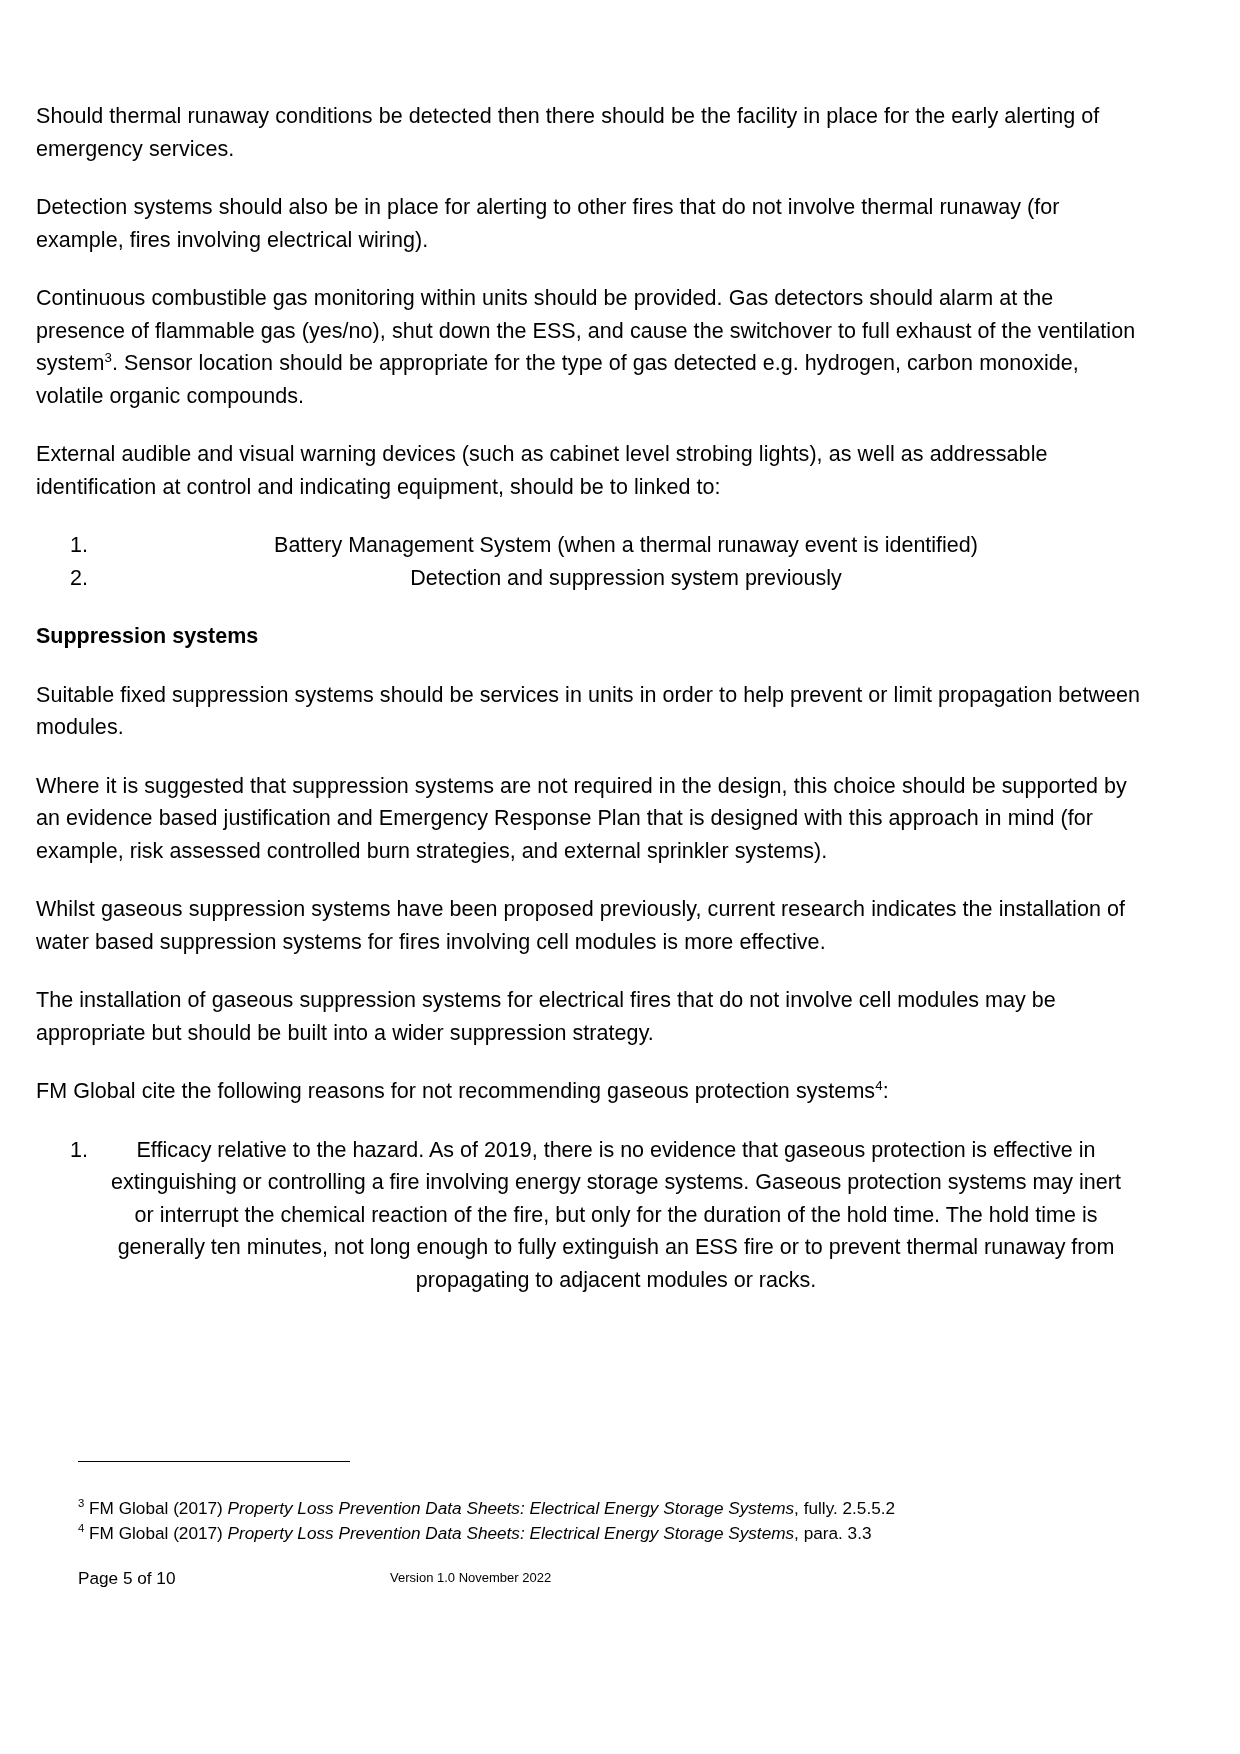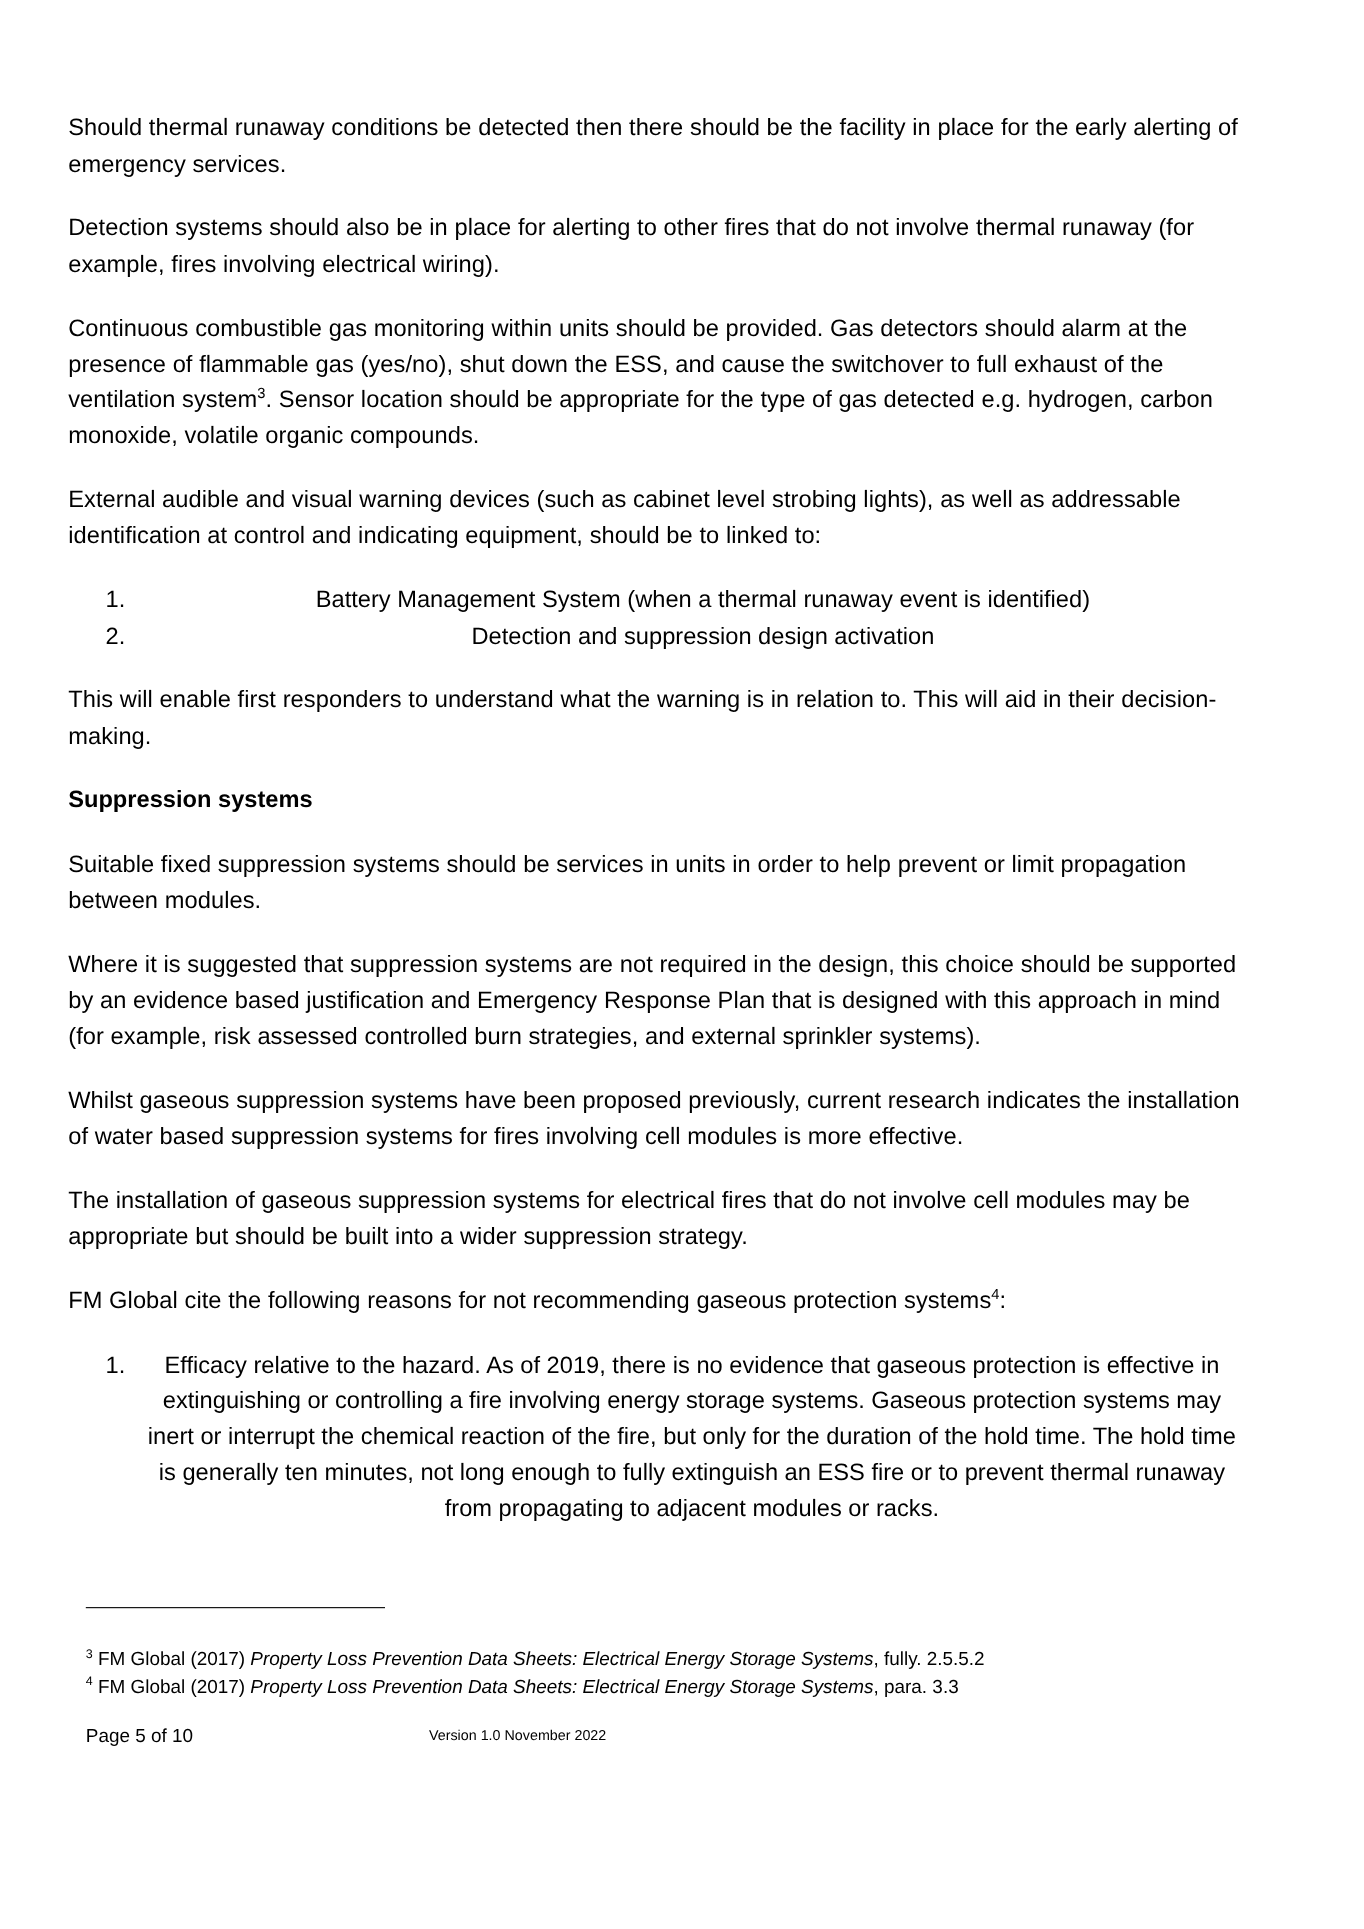--- a/index.html
+++ b/index.html
@@ -12,21 +12,21 @@
     height: 1754px;
     font-family: "Liberation Sans", sans-serif;
     color: #000000;
     -webkit-font-smoothing: antialiased;
   }
   .page {
     position: relative;
     width: 1240px;
     height: 1754px;
     box-sizing: border-box;
-    padding: 100px 96px 0 62px;
+    padding: 100px 96px 0 36px;
   }
   .body-text {
     font-size: 21.5px;
     line-height: 32.5px;
     margin: 0 0 26px 0;
     text-align: left;
     letter-spacing: 0.06px;
   }
   .section-heading {
     font-size: 21.5px;
@@ -119,24 +119,23 @@
   <p class="body-text">Should thermal runaway conditions be detected then there should be the facility in place for the early alerting of emergency services.</p>
 
   <p class="body-text">Detection systems should also be in place for alerting to other fires that do not involve thermal runaway (for example, fires involving electrical wiring).</p>
 
   <p class="body-text"><span>Continuous combustible gas monitoring within units should be provided. Gas detectors should alarm at the presence of flammable gas (yes/no), shut down the ESS, and cause the switchover to full exhaust of the ventilation system</span><sup>3</sup><span>. Sensor location should be appropriate for the type of gas detected e.g. hydrogen, carbon monoxide, volatile organic compounds.</span></p>
 
   <p class="body-text">External audible and visual warning devices (such as cabinet level strobing lights), as well as addressable identification at control and indicating equipment, should be to linked to:</p>
 
   <ol class="doc-list">
     <li><span>Battery Management System (when a thermal runaway event is identified)</span></li>
-    <li><span>Detection and suppression design activation</span></li>
+    <li><span>Detection and suppression system previously</span></li>
   </ol>
 
-  <p class="body-text">This will enable first responders to understand what the warning is in relation to. This will aid in their decision-making.</p>
 
   <h2 class="section-heading">Suppression systems</h2>
 
   <p class="body-text">Suitable fixed suppression systems should be services in units in order to help prevent or limit propagation between modules.</p>
 
   <p class="body-text">Where it is suggested that suppression systems are not required in the design, this choice should be supported by an evidence based justification and Emergency Response Plan that is designed with this approach in mind (for example, risk assessed controlled burn strategies, and external sprinkler systems).</p>
 
   <p class="body-text">Whilst gaseous suppression systems have been proposed previously, current research indicates the installation of water based suppression systems for fires involving cell modules is more effective.</p>
 
   <p class="body-text">The installation of gaseous suppression systems for electrical fires that do not involve cell modules may be appropriate but should be built into a wider suppression strategy.</p>

